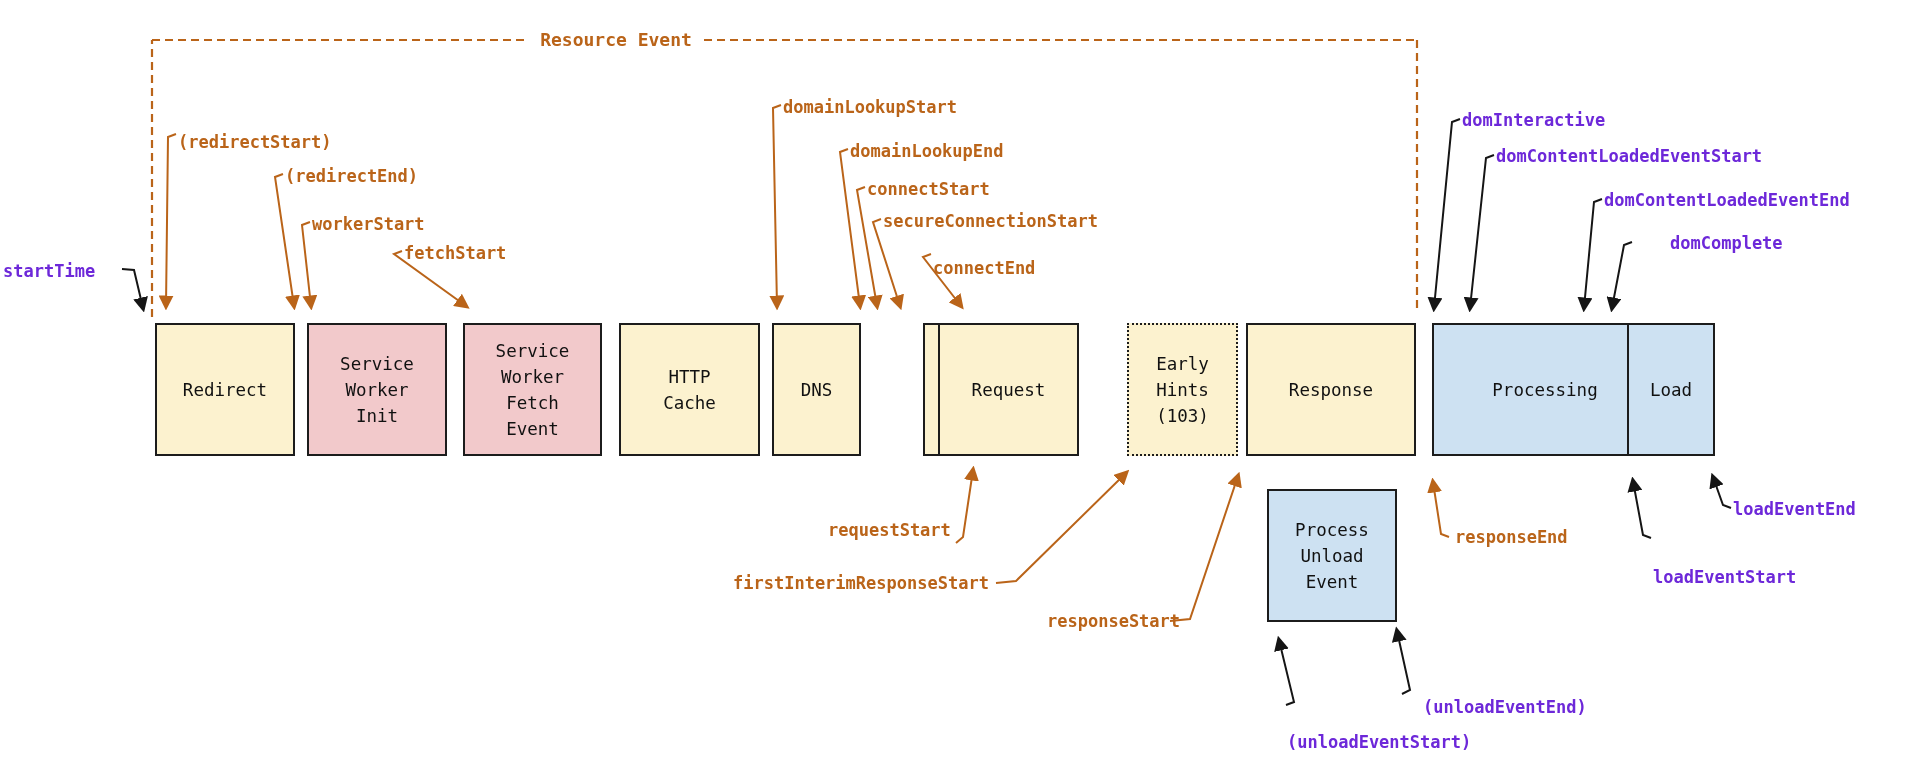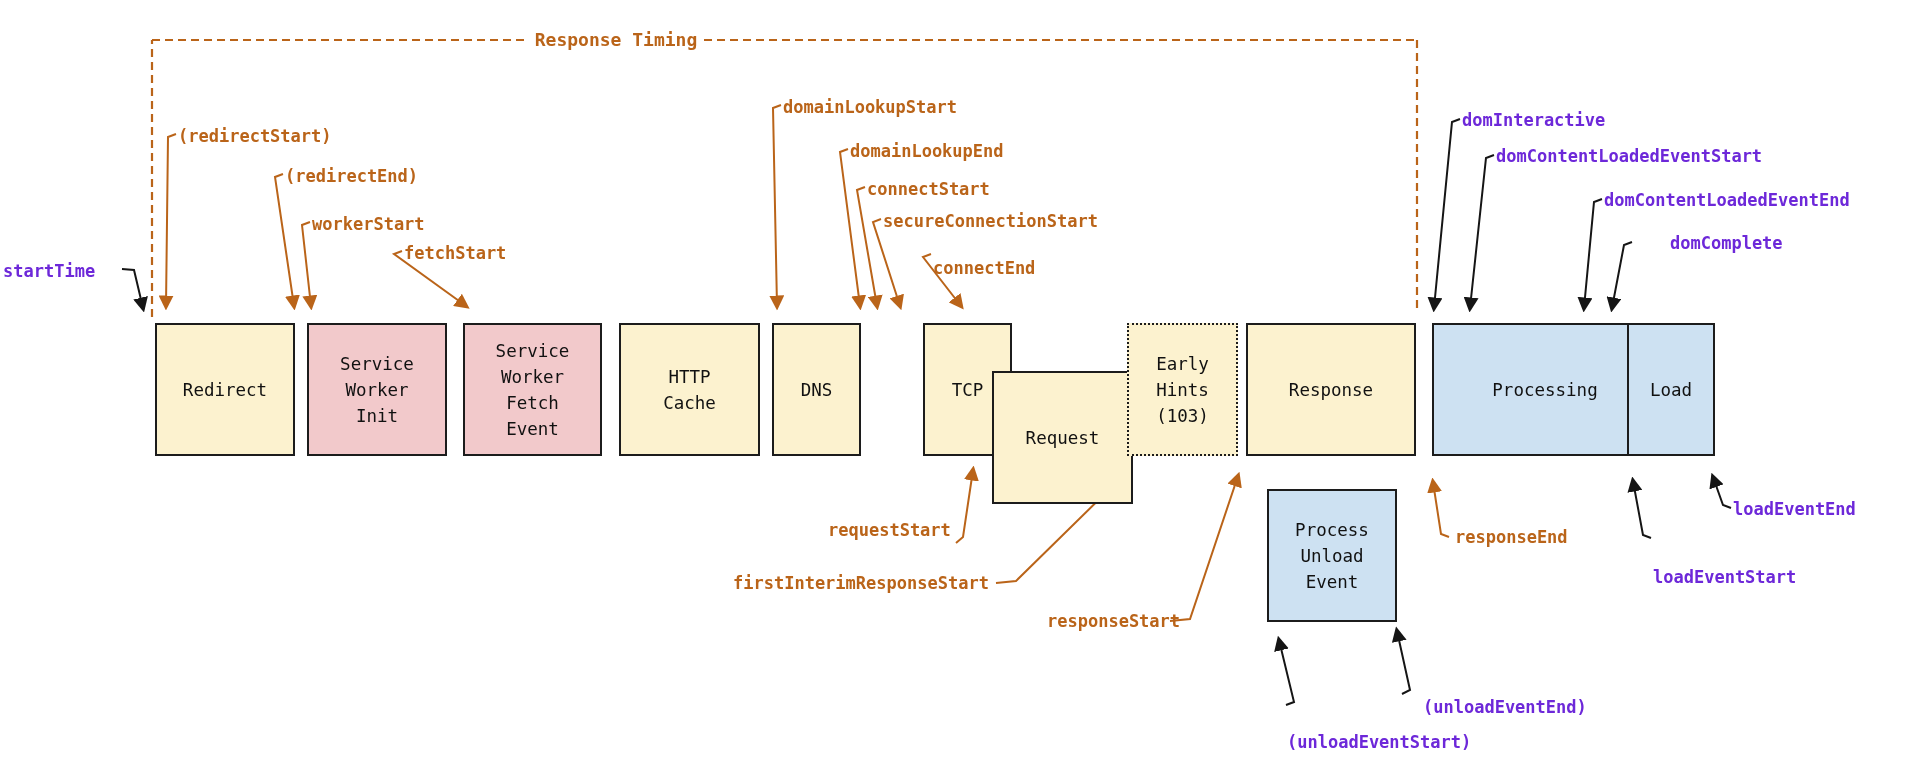--- a/index.html
+++ b/index.html
@@ -85,56 +85,56 @@
     <path class="ba" d="M1460,119 L1452,122 L1434,308" marker-end="url(#ahB)"></path>
     <path class="ba" d="M1494,155 L1486,158 L1470,308" marker-end="url(#ahB)"></path>
     <path class="ba" d="M1602,199 L1594,202 L1584,308" marker-end="url(#ahB)"></path>
     <path class="ba" d="M1632,242 L1624,245 L1612,308" marker-end="url(#ahB)"></path>
     <path class="ba" d="M1651,538 L1643,535 L1633,481" marker-end="url(#ahB)"></path>
     <path class="ba" d="M1731,508 L1723,505 L1713,477" marker-end="url(#ahB)"></path>
     <path class="ba" d="M1286,705 L1294,702 L1279,640" marker-end="url(#ahB)"></path>
     <path class="ba" d="M1402,694 L1410,690 L1397,631" marker-end="url(#ahB)"></path>
   </svg>
 
-  <div class="title">Response Timing</div>
+  <div class="title">Resource Event</div>
 
   <div class="box fill-yellow" style="left:155px;width:136px;">Redirect</div>
   <div class="box fill-pink" style="left:307px;width:136px;">Service
 Worker
 Init</div>
   <div class="box fill-pink" style="left:463px;width:135px;">Service
 Worker
 Fetch
 Event</div>
   <div class="box fill-yellow" style="left:619px;width:137px;">HTTP
 Cache</div>
   <div class="box fill-yellow" style="left:772px;width:85px;">DNS</div>
   <div class="box fill-yellow" style="left:923px;width:85px;">TCP</div>
-  <div class="box fill-yellow" style="left:992px;width:137px;margin-top:48px;">Request</div>
+  <div class="box fill-yellow" style="left:938px;width:137px;">Request</div>
   <div class="box fill-yellow dotted" style="left:1127px;width:107px;">Early
 Hints
 (103)</div>
   <div class="box fill-yellow" style="left:1246px;width:166px;">Response</div>
   <div class="box fill-blue" style="left:1432px;width:180px;padding-left:21px;">Processing</div>
   <div class="box fill-blue" style="left:1627px;width:84px;">Load</div>
   <div class="box fill-blue" style="left:1267px;top:489px;width:126px;">Process
 Unload
 Event</div>
 
   <div class="tlabel" style="left:3px;top:261px;">startTime</div>
   <div class="tlabel" style="left:1462px;top:110px;">domInteractive</div>
   <div class="tlabel" style="left:1496px;top:146px;">domContentLoadedEventStart</div>
   <div class="tlabel" style="left:1604px;top:190px;text-align:center;">domContentLoadedEventEnd</div>
   <div class="tlabel" style="left:1634px;top:233px;margin-left:36px;">domComplete</div>
   <div class="tlabel" style="left:1653px;top:529px;margin-top:38px;">loadEventStart</div>
   <div class="tlabel" style="left:1733px;top:499px;">loadEventEnd</div>
   <div class="tlabel" style="left:1287px;top:732px;">(unloadEventStart)</div>
   <div class="tlabel" style="left:1423px;top:697px;">(unloadEventEnd)</div>
 
-  <div class="tlabel orange" style="left:178px;top:126px;">(redirectStart)</div>
+  <div class="tlabel orange" style="left:178px;top:132px;">(redirectStart)</div>
   <div class="tlabel orange" style="left:285px;top:166px;">(redirectEnd)</div>
   <div class="tlabel orange" style="left:312px;top:214px;">workerStart</div>
   <div class="tlabel orange" style="left:404px;top:243px;">fetchStart</div>
   <div class="tlabel orange" style="left:783px;top:97px;">domainLookupStart</div>
   <div class="tlabel orange" style="left:850px;top:141px;">domainLookupEnd</div>
   <div class="tlabel orange" style="left:867px;top:179px;">connectStart</div>
   <div class="tlabel orange" style="left:883px;top:211px;">secureConnectionStart</div>
   <div class="tlabel orange" style="left:933px;top:258px;">connectEnd</div>
   <div class="tlabel orange" style="left:828px;top:520px;">requestStart</div>
   <div class="tlabel orange" style="left:733px;top:573px;">firstInterimResponseStart</div>

